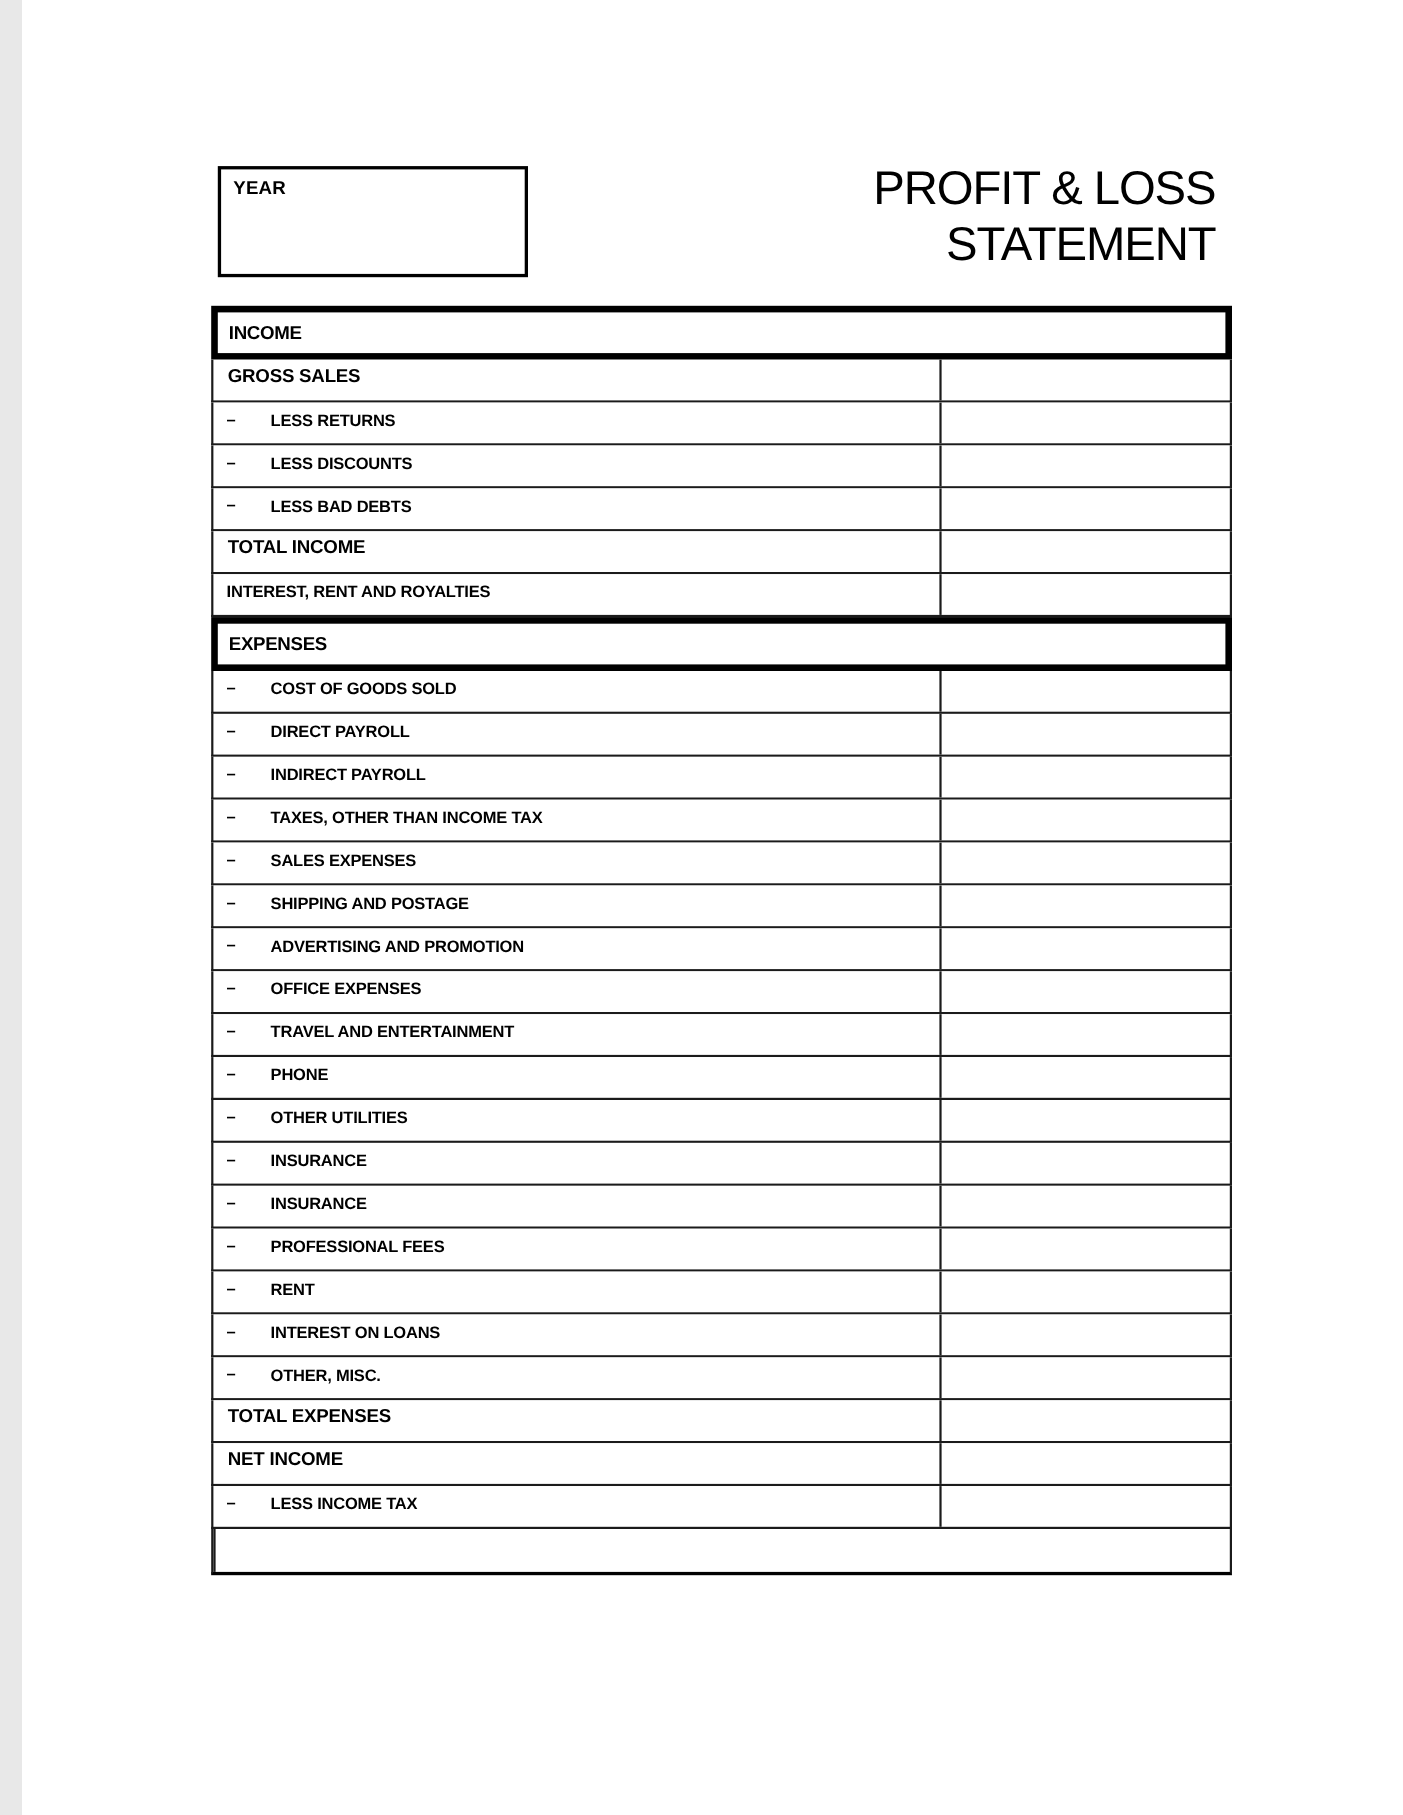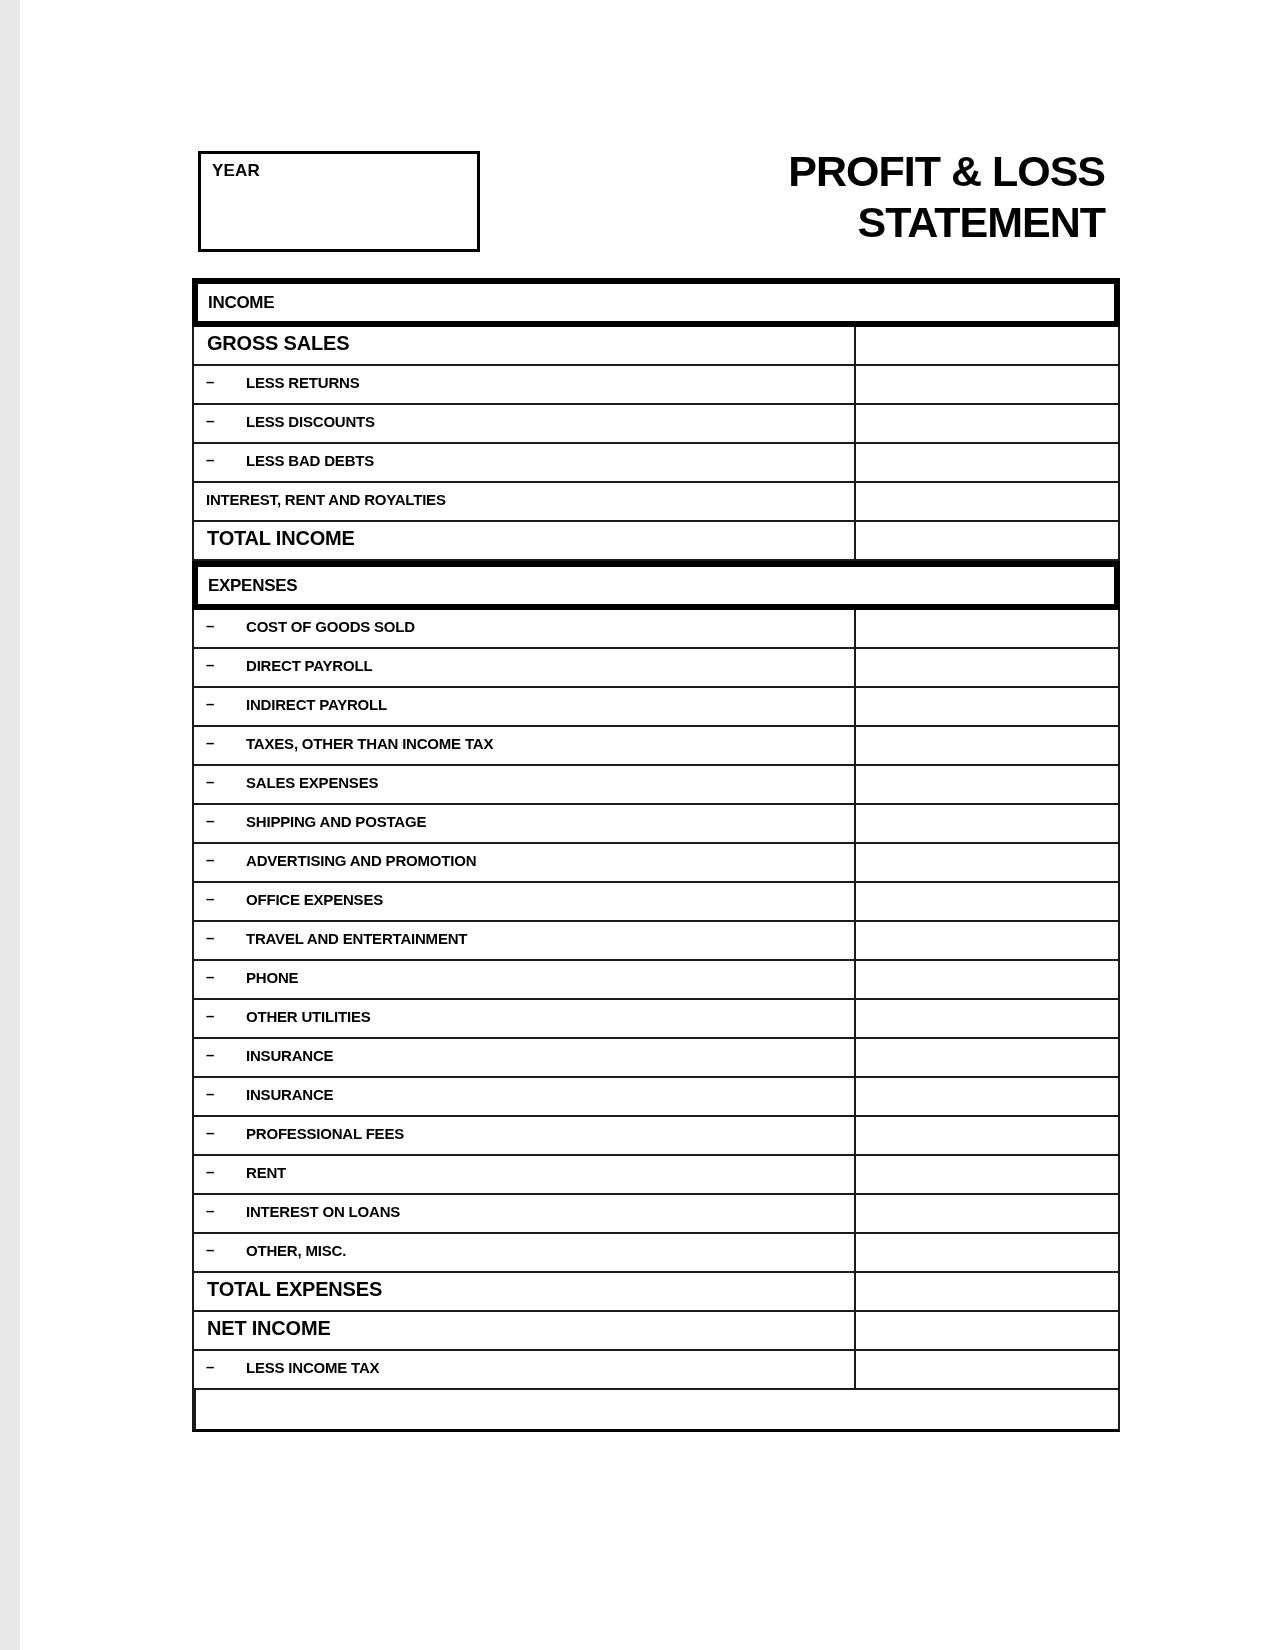--- a/index.html
+++ b/index.html
@@ -26,21 +26,21 @@
     font-size:17px;font-weight:bold;
     letter-spacing:.2px;
   }
   .year-box .year-input{
     position:absolute;left:3px;top:32px;right:3px;bottom:3px;
   }
   
   .title{
     position:absolute;top:146px;right:190px;
     text-align:right;
-    font-weight:bold;
+    font-weight:normal;
     font-size:43px;line-height:51px;
     letter-spacing:-1px;
     white-space:nowrap;
   }
   
   .pl-table{
     position:absolute;left:172px;top:278px;
     width:928px;
     box-sizing:border-box;
   }
@@ -63,21 +63,21 @@
     border-bottom:2px solid var(--line,#1b1b1b);
     background:#fff;
   }
   .row.last{height:42px;border-bottom:3px solid #000;}
   .row .label{
     flex:1;position:relative;
     font-weight:bold;
     letter-spacing:-.2px;
     box-sizing:border-box;
   }
-  .row.large .label{font-size:20px;padding:5px 0 0 13px;}
+  .row.large .label{font-size:17px;padding:5px 0 0 13px;}
   .row.small .label{font-size:15px;padding:8px 0 0 12px;}
   .row.small.dashed .label{padding-left:52px;}
   .dash{
     position:absolute;left:12px;top:7px;
     font-size:15px;font-weight:bold;
   }
   .row .value{
     width:264px;
     box-sizing:border-box;
     border-left:2px solid var(--line,#1b1b1b);
@@ -111,28 +111,28 @@
         <div class="value"></div>
       </div>
       <div class="row small dashed">
         <div class="label"><span class="dash">–</span><span>LESS DISCOUNTS</span></div>
         <div class="value"></div>
       </div>
       <div class="row small dashed">
         <div class="label"><span class="dash">–</span><span>LESS BAD DEBTS</span></div>
         <div class="value"></div>
       </div>
+      <div class="row large">
+        <div class="label"><span>TOTAL INCOME</span></div>
+        <div class="value"></div>
+      </div>
       <div class="row small">
         <div class="label"><span>INTEREST, RENT AND ROYALTIES</span></div>
         <div class="value"></div>
       </div>
-      <div class="row large">
-        <div class="label"><span>TOTAL INCOME</span></div>
-        <div class="value"></div>
-      </div>
       <div class="section-box">
         <span>EXPENSES</span>
       </div>
       <div class="row small dashed">
         <div class="label"><span class="dash">–</span><span>COST OF GOODS SOLD</span></div>
         <div class="value"></div>
       </div>
       <div class="row small dashed">
         <div class="label"><span class="dash">–</span><span>DIRECT PAYROLL</span></div>
         <div class="value"></div>

